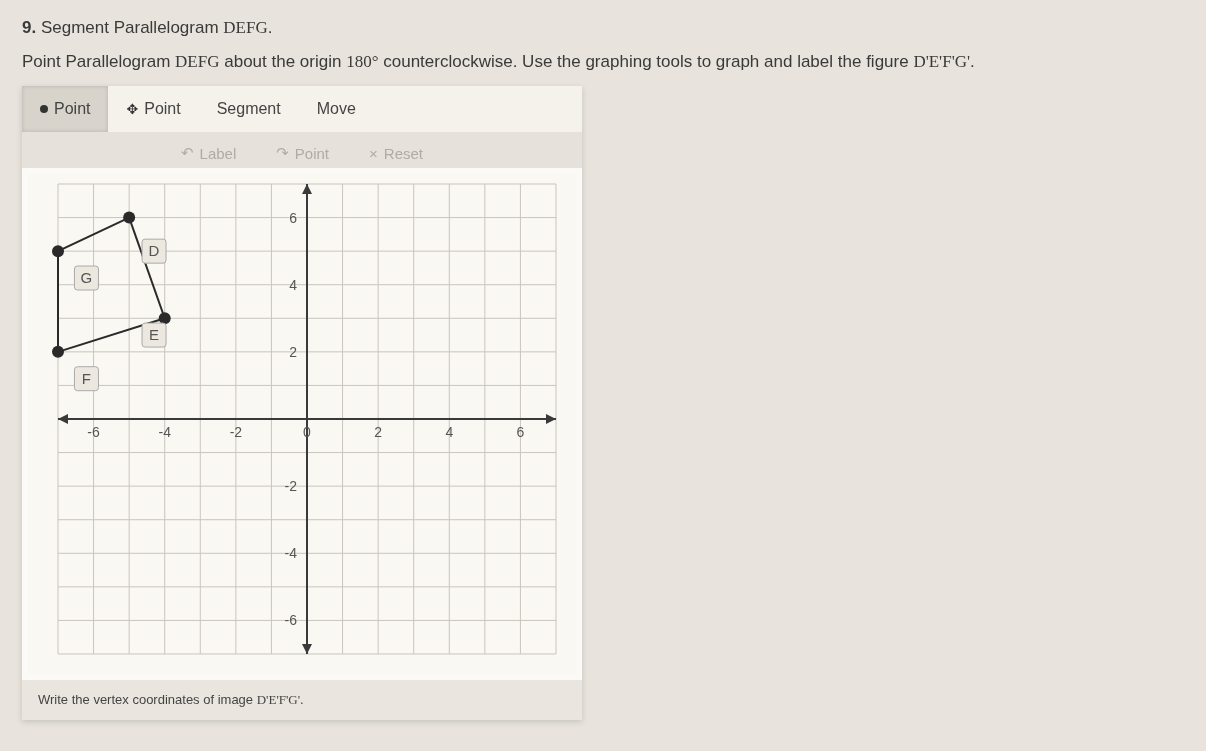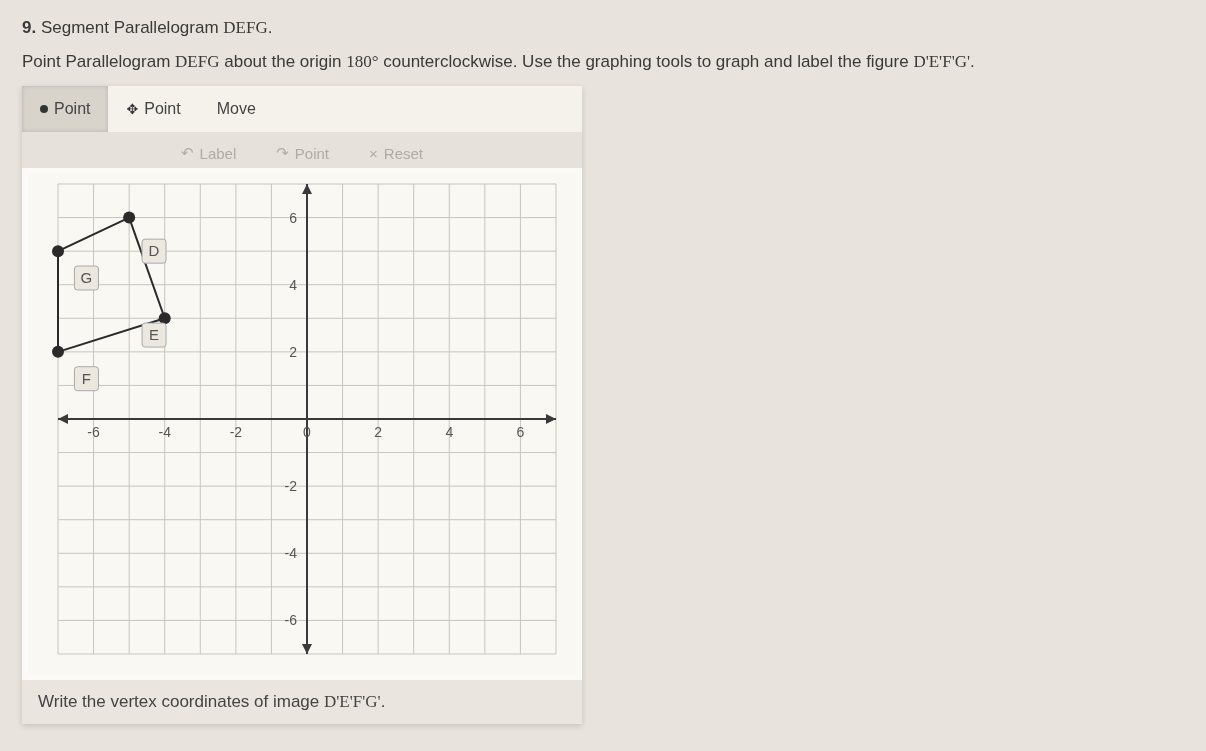--- a/index.html
+++ b/index.html
@@ -54,21 +54,21 @@
   }
   .action-btn { display:flex; align-items:center; gap:6px; cursor:pointer; }
   .action-btn.disabled { color:#b0aca4; cursor:default; }
   .graph-wrap {
     background: #fbfaf6;
     padding: 6px;
   }
   svg.graph { display:block; background:#faf8f3; }
   .footer-line {
     padding: 12px 16px;
-    font-size: 17px;
+    font-size: 13px;
     color:#444;
     background:#eae6df;
   }
 </style>
 </head>
 <body>
 
 <p class="header-line">
   <span class="question-num">9.</span>
   <span>Segment Parallelogram</span>
@@ -87,20 +87,23 @@
 <div class="tool-section">
 
   <div class="tool-tabs">
     <div class="tool-tab active">
       <span class="bullet"></span>
       <span>Point</span>
     </div>
     <div class="tool-tab">
       <span class="move-icon">✥</span>
       <span>Point</span>
+    </div>
+    <div class="tool-tab">
+      <span>Segment</span>
     </div>
     <div class="tool-tab">
       <span>Move</span>
     </div>
   </div>
 
   <div class="action-row">
     <div class="action-btn disabled">
       <span>↶</span>
       <span>Label</span>

